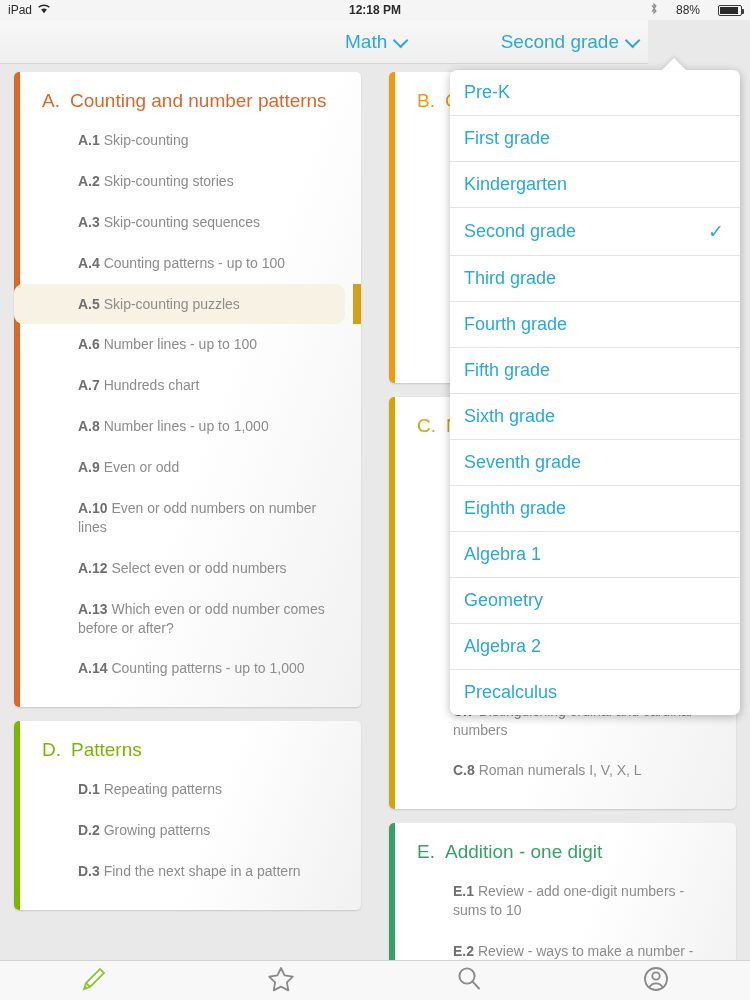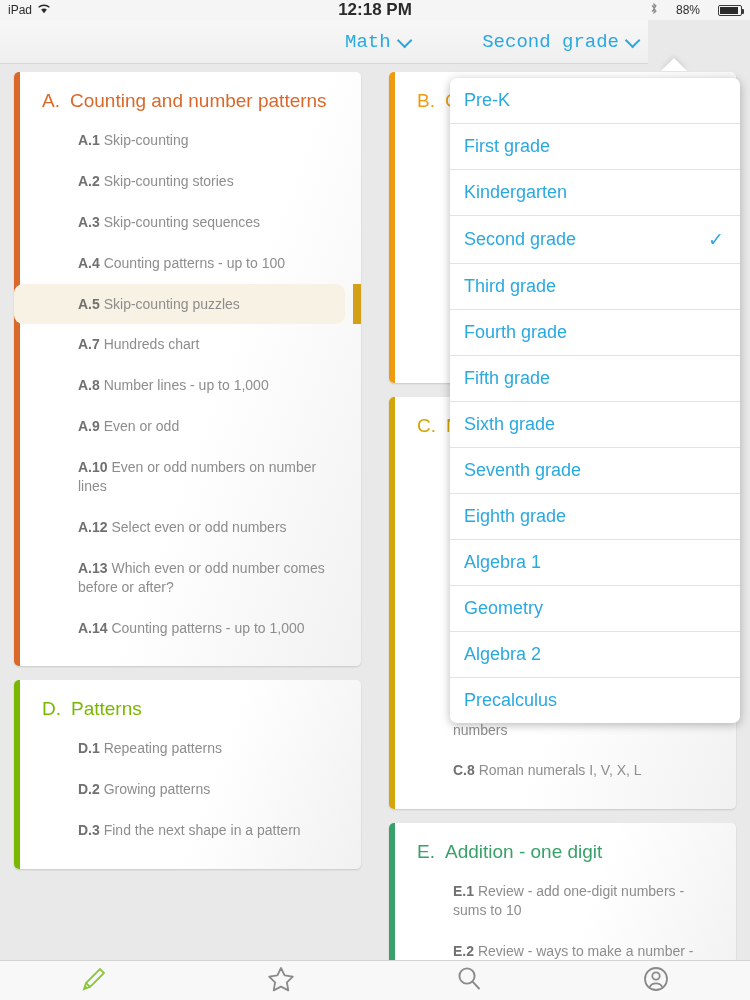--- a/index.html
+++ b/index.html
@@ -15,42 +15,41 @@
   .statusbar {
     position: absolute; top: 0; left: 0; width: 750px; height: 20px;
     background: #f5f5f5;
     display: flex; align-items: center;
     font-size: 12px; color: #2b2b2b;
     padding: 0 8px;
   }
   .sb-left { display: flex; align-items: flex-end; gap: 5px; }
   .sb-center {
     position: absolute; left: 0; right: 0; text-align: center;
-    font-size: 17px; font-weight: bold; color: #2b2b2b;
+    font-size: 12px; font-weight: bold; color: #2b2b2b;
   }
   .sb-right {
     position: absolute; right: 8px; display: flex; align-items: center; gap: 18px;
     font-size: 12px;
   }
   .batt {
     width: 24px; height: 11px; border: 1px solid #3a3a3a; border-radius: 2px;
     position: relative; display: inline-block;
   }
   .batt::after {
     content: ""; position: absolute; right: -3px; top: 3px;
     width: 2px; height: 5px; background: #3a3a3a; border-radius: 0 1px 1px 0;
   }
   .batt-fill { position: absolute; left: 1px; top: 1px; bottom: 1px; width: 18px; background: #2b2b2b; }
 
   
   .navbar {
     position: absolute; top: 20px; left: 0; width: 648px; height: 44px;
     background: linear-gradient(#f7f7f7, #efefef);
     border-bottom: 1px solid #d6d6d6;
-    font-family: Liberation Mono, monospace;
   }
   .nav-btn {
     position: absolute; top: 0; height: 44px;
     display: flex; align-items: center; gap: 6px;
     color: #2aa9e0; font-size: 19px;
     cursor: pointer;
   }
   .nav-subject { left: 345px; }
   .nav-grade  { right: 12px; }
   .chev {
@@ -100,21 +99,21 @@
   .skill.active::after {
     content: ""; position: absolute; right: -16px; top: 0; bottom: 0;
     width: 8px; background: #d4a017;
   }
 
   
   .dropdown {
     position: absolute; top: 70px; left: 450px; width: 290px;
     background: #ffffff; border-radius: 7px;
     box-shadow: 0 2px 10px rgba(0,0,0,0.28);
-    overflow: hidden; z-index: 40; margin-top: 8px;
+    overflow: hidden; z-index: 40;
   }
   .dd-caret {
     position: absolute; top: 58px; left: 661px;
     width: 0; height: 0;
     border-left: 13px solid transparent;
     border-right: 13px solid transparent;
     border-bottom: 13px solid #ffffff;
     z-index: 41;
     filter: drop-shadow(0 -2px 2px rgba(0,0,0,0.10));
   }
@@ -186,20 +185,21 @@
           <div class="bar" style="background: rgb(217, 104, 42);"></div>
           <div class="card-title" style="color: rgb(217, 104, 42);">
             <span class="letter">A.</span>
             <span>Counting and number patterns</span>
           </div>
           <div class="skill"><span class="num">A.1</span><span> Skip-counting</span></div>
           <div class="skill"><span class="num">A.2</span><span> Skip-counting stories</span></div>
           <div class="skill"><span class="num">A.3</span><span> Skip-counting sequences</span></div>
           <div class="skill"><span class="num">A.4</span><span> Counting patterns - up to 100</span></div>
           <div class="skill active"><span class="num">A.5</span><span> Skip-counting puzzles</span></div>
+          <div class="skill"><span class="num">A.6</span><span> Number lines - up to 100</span></div>
           <div class="skill"><span class="num">A.7</span><span> Hundreds chart</span></div>
           <div class="skill"><span class="num">A.8</span><span> Number lines - up to 1,000</span></div>
           <div class="skill"><span class="num">A.9</span><span> Even or odd</span></div>
           <div class="skill"><span class="num">A.10</span><span> Even or odd numbers on number lines</span></div>
           <div class="skill"><span class="num">A.12</span><span> Select even or odd numbers</span></div>
           <div class="skill"><span class="num">A.13</span><span> Which even or odd number comes before or after?</span></div>
           <div class="skill"><span class="num">A.14</span><span> Counting patterns - up to 1,000</span></div>
         </div>
         <div class="card">
           <div class="bar" style="background: rgb(122, 184, 0);"></div>

